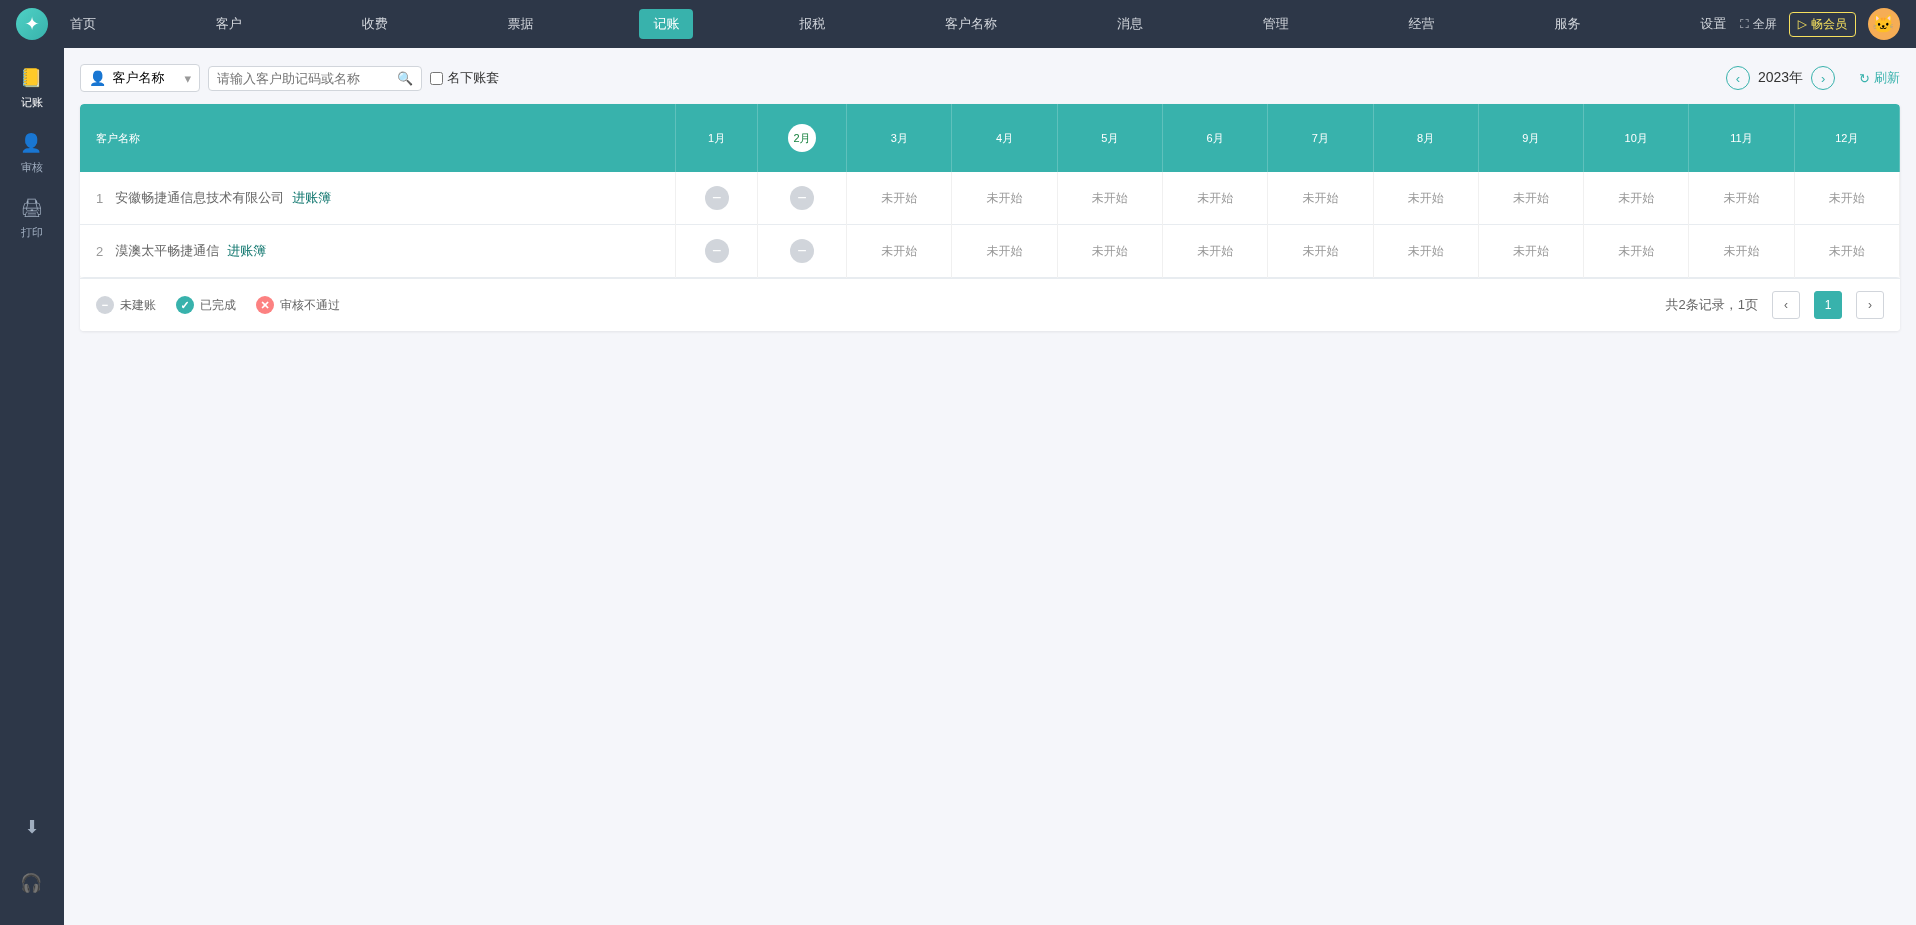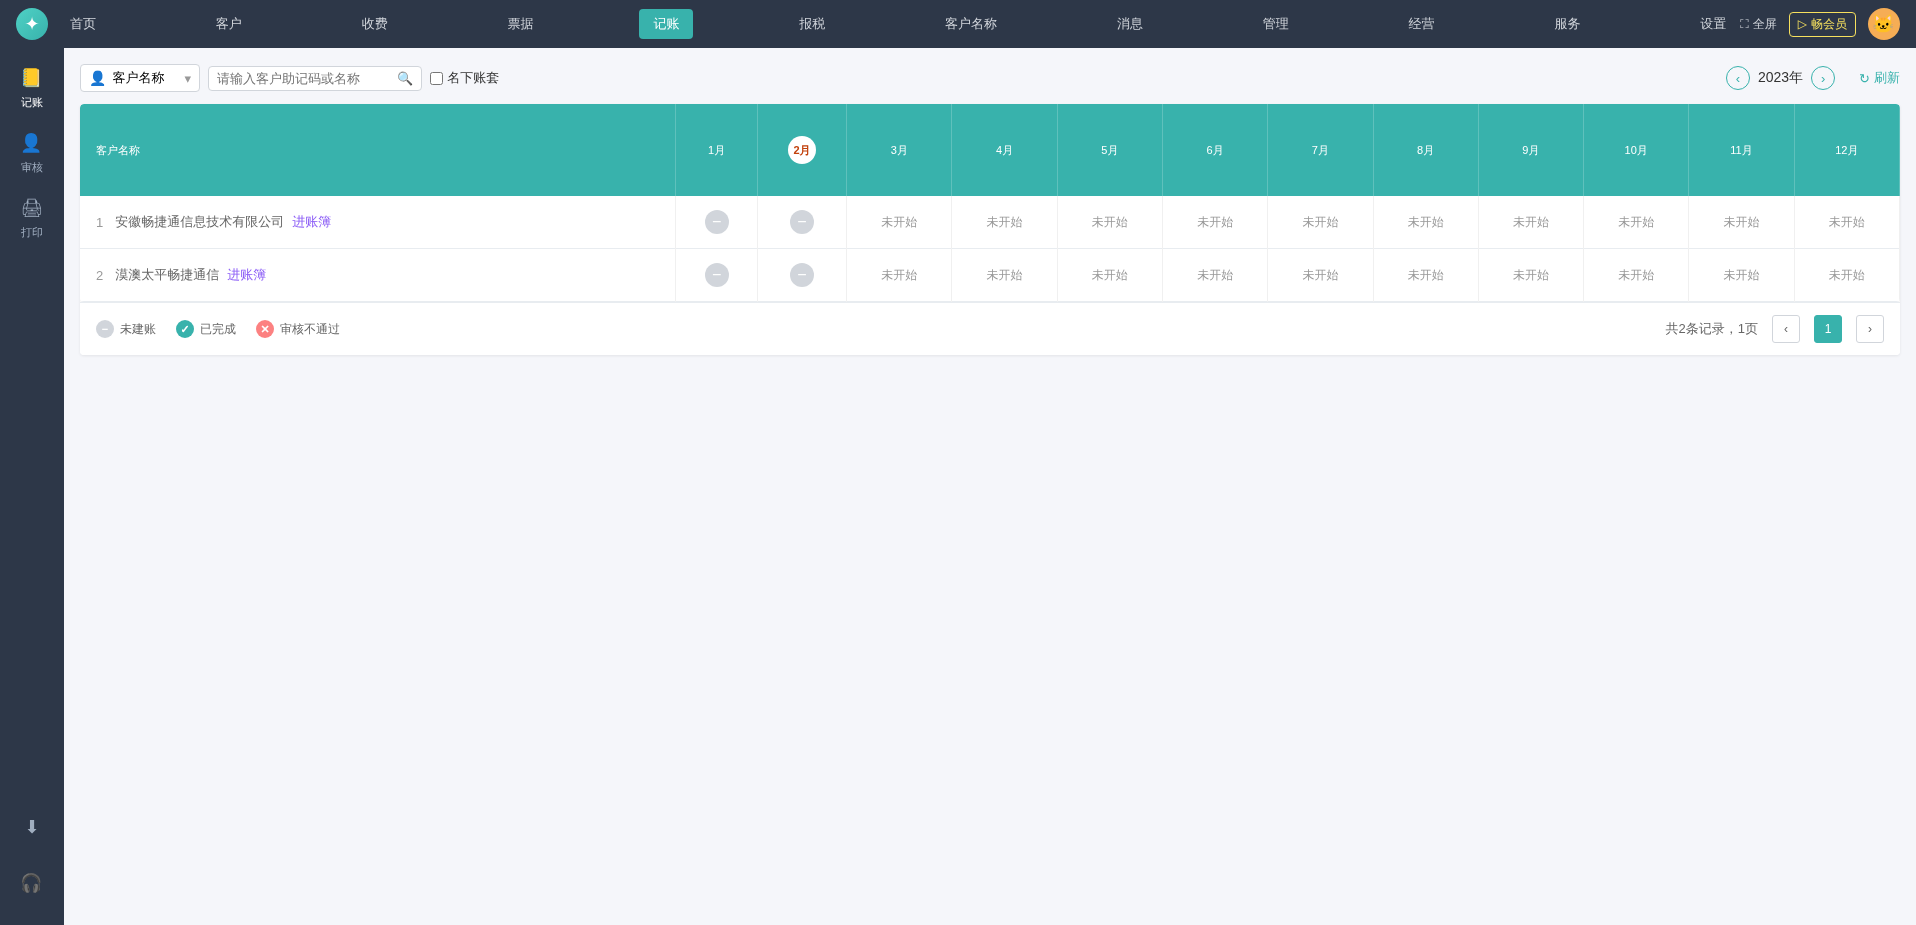--- a/index.html
+++ b/index.html
@@ -247,29 +247,29 @@
       font-size: 11px;
       border-right: 1px solid rgba(255,255,255,0.2);
     }
     .main-table thead th:first-child {
       text-align: left;
       padding-left: 16px;
       min-width: 300px;
     }
     .month-current {
       background: #fff;
-      color: #c2410c;
+      color: #15803d;
       border-radius: 50%;
       width: 28px;
       height: 28px;
       display: flex;
       align-items: center;
       justify-content: center;
-      margin: 16px auto;
-      font-weight: 700;
+      margin: 4px auto;
+      font-weight: 400;
     }
     .main-table tbody tr {
       border-bottom: 1px solid #e8ecf0;
     }
     .main-table tbody td {
       padding: 14px 8px;
       text-align: center;
       font-size: 13px;
       color: #666;
       border-right: 1px solid #f0f0f0;
@@ -277,21 +277,21 @@
     .main-table tbody td:first-child {
       text-align: left;
       padding-left: 16px;
     }
     .client-row {
       display: flex;
       align-items: center;
       gap: 8px;
     }
     .row-number { color: #999; margin-right: 4px; }
-    .client-link { color: #8b5cf6; cursor: pointer; text-decoration: none; }
+    .client-link { color: #0f766e; cursor: pointer; text-decoration: none; }
     .status-dash {
       display: inline-flex;
       align-items: center;
       justify-content: center;
       width: 24px;
       height: 24px;
       border-radius: 50%;
       background: #d1d5db;
       color: #fff;
       font-size: 16px;

